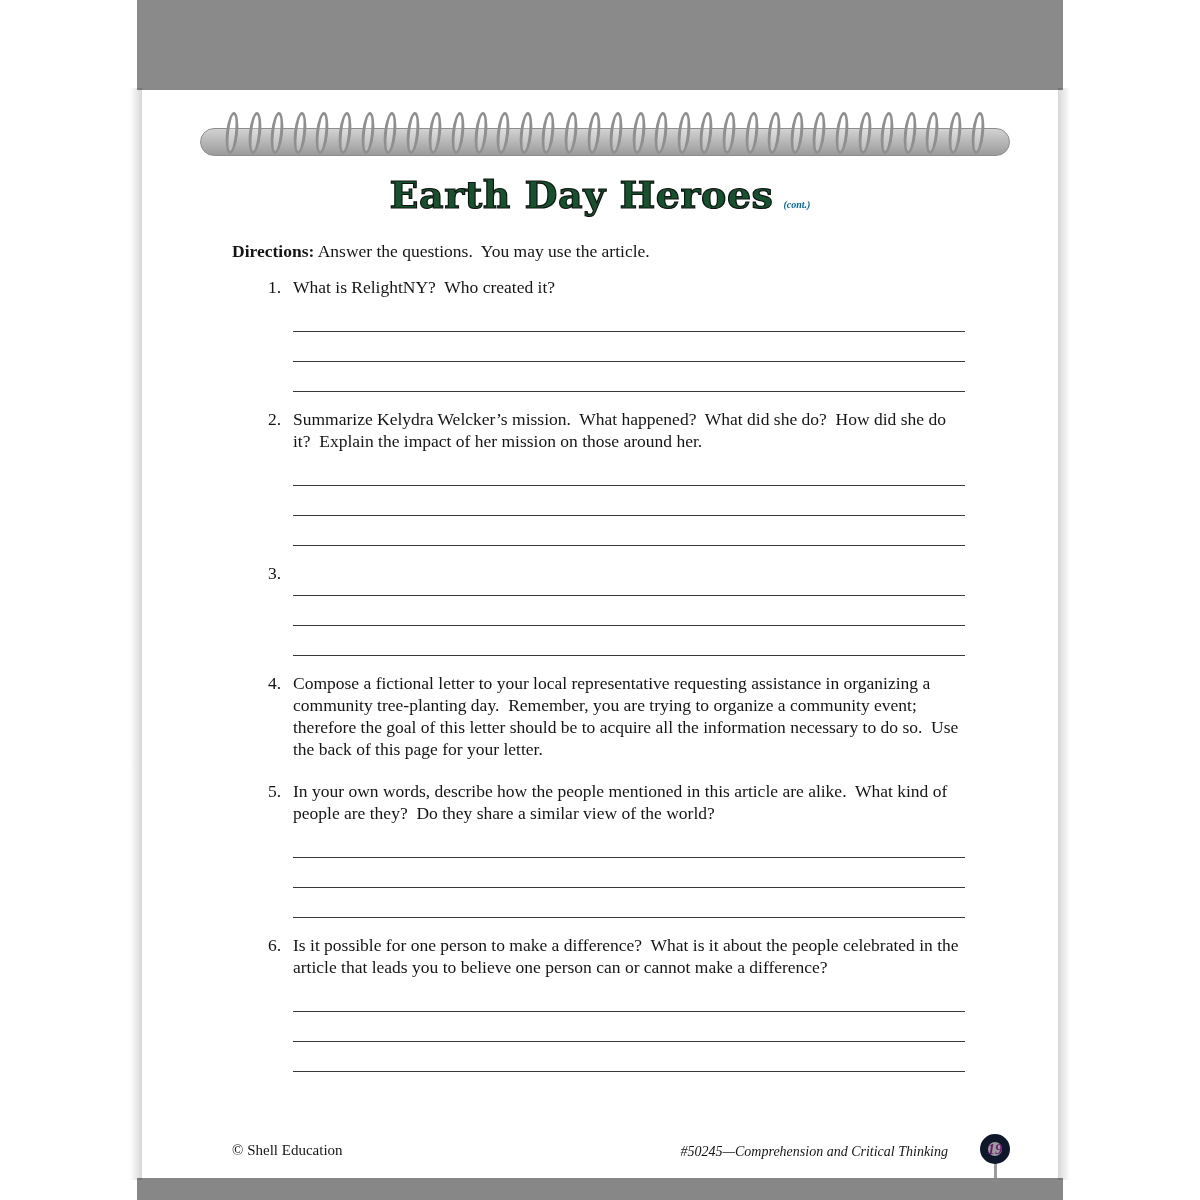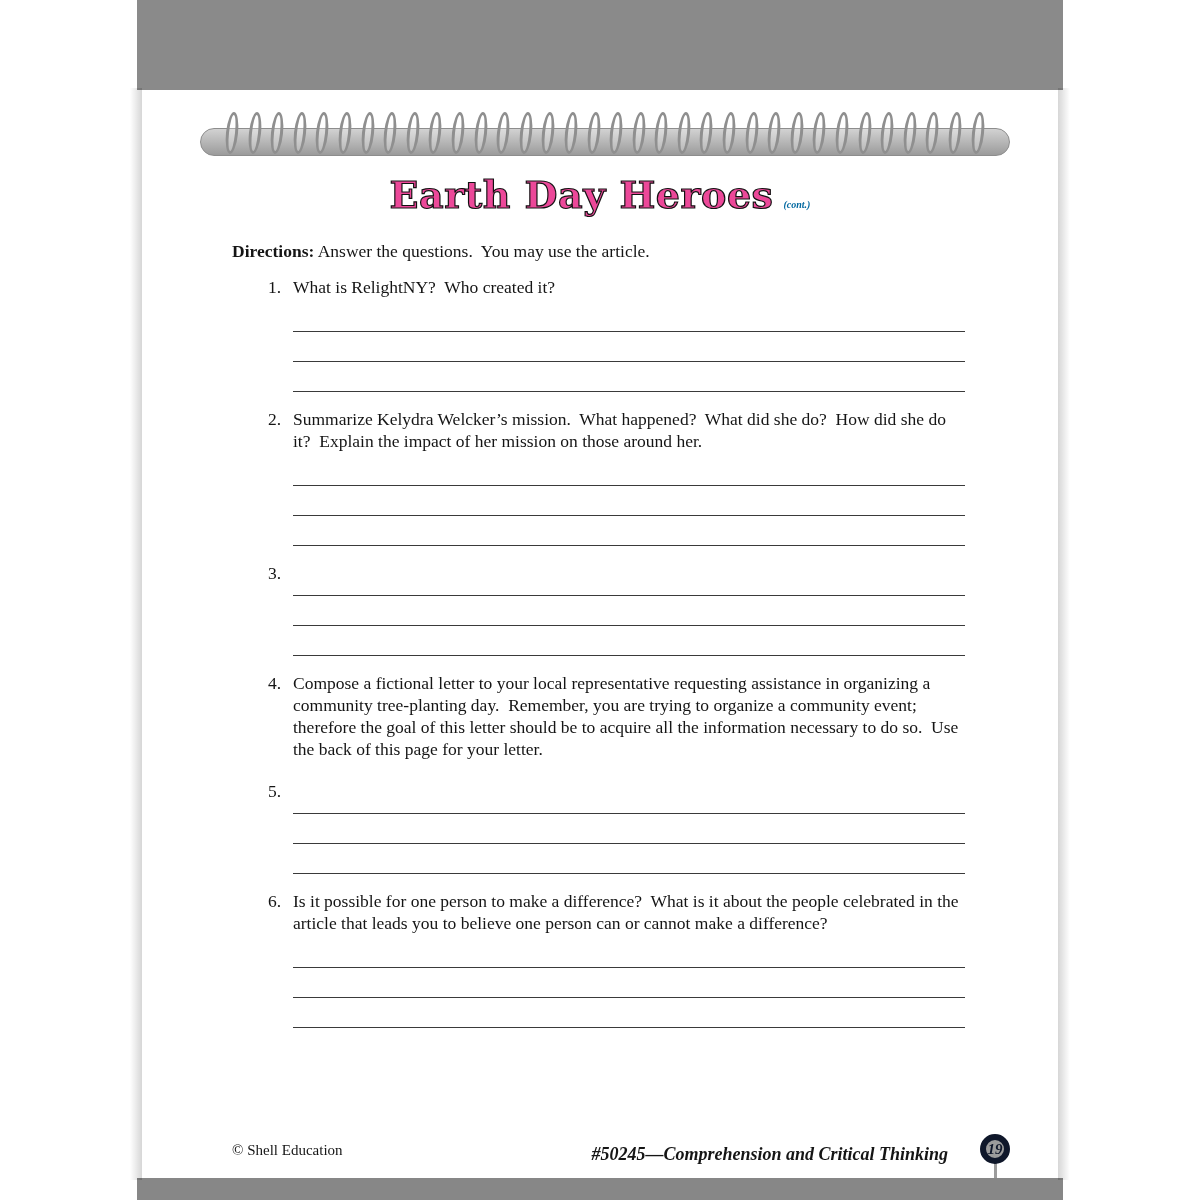--- a/index.html
+++ b/index.html
@@ -52,21 +52,21 @@
   .title-row {
     position:absolute; top:82px; left:0; width:100%;
     display:flex; justify-content:center; align-items:baseline; gap:10px;
   }
   .title {
     font-family:"DejaVu Serif", serif;
     font-weight:bold;
     font-size:38px;
     letter-spacing:0.5px;
     -webkit-text-stroke:1.2px #111;
-    color:#ec4899;
+    color:#14532d;
   }
   .cont { font-style:italic; font-weight:bold; font-size:10px; color:#0369a1; }
 
   .directions {
     position:absolute; left:95px; top:150px; width:740px;
     font-size:17.5px; line-height:22px; white-space:pre-wrap;
   }
   .directions b { font-weight:bold; }
 
   .questions {
@@ -79,27 +79,27 @@
   .q-text { font-size:17.5px; line-height:22px; white-space:pre-wrap; }
   .q-lines { margin-top:4px; }
   .answer-line { height:30px; border-bottom:1.3px solid #3a3a3a; }
 
   .footer-left {
     position:absolute; left:95px; top:1052px;
     font-size:15px;
   }
   .footer-right {
     position:absolute; right:115px; top:1054px;
-    font-size:18px; font-style:italic; font-weight:bold;
+    font-size:14px; font-style:italic; font-weight:normal;
   }
   .balloon {
     position:absolute; left:843px; top:1044px;
     width:30px; height:30px; border-radius:50%;
-    background:#9c9c9c; border:6px solid #0f172a;
-    color:#0f172a; font-style:italic; font-weight:bold; font-size:15px;
+    background:#9c9c9c; border:8px solid #0f172a;
+    color:#701a75; font-style:italic; font-weight:bold; font-size:15px;
     display:flex; align-items:center; justify-content:center;
     z-index:2;
   }
   .balloon-stem {
     position:absolute; left:857px; top:1072px;
     width:3px; height:18px; background:#9c9c9c;
   }
 </style>
 </head>
 <body>
@@ -195,20 +195,21 @@
     <span class="q-num">4.</span>
     <div class="q-body">
       <p class="q-text">Compose a fictional letter to your local representative requesting assistance in organizing a community tree-planting day.  Remember, you are trying to organize a community event; therefore the goal of this letter should be to acquire all the information necessary to do so.  Use the back of this page for your letter.</p>
       <div class="q-lines"></div>
     </div>
   </li>
 
   <li class="question">
     <span class="q-num">5.</span>
     <div class="q-body">
+      <p class="q-text">In your own words, describe how the people mentioned in this article are alike.  What kind of people are they?  Do they share a similar view of the world?</p>
       <div class="q-lines">
             <div class="answer-line"></div>
             <div class="answer-line"></div>
             <div class="answer-line"></div>
           </div>
     </div>
   </li>
 
   <li class="question">
     <span class="q-num">6.</span>

